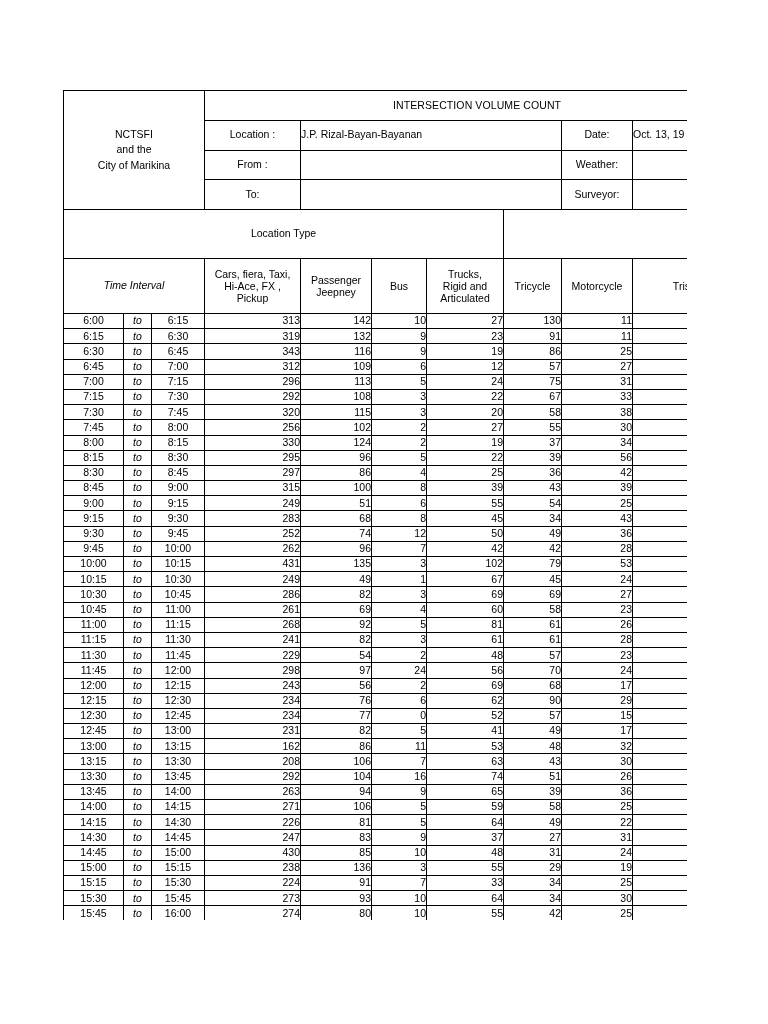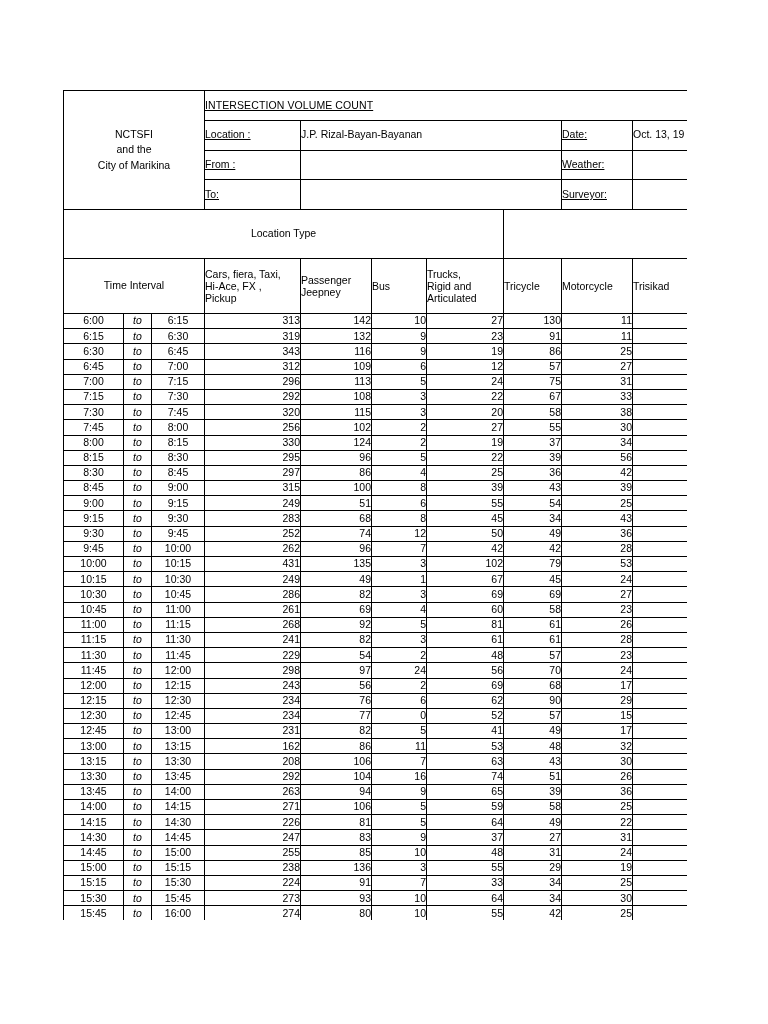--- a/index.html
+++ b/index.html
@@ -62,62 +62,62 @@
     padding: 2px 0 0 3px;
     vertical-align: top;
     text-align: center;
     height: 118px;
   }
 
   
   .title-band {
     font-weight: bold;
     font-size: 11.5px;
-    text-align: left;
+    text-align: center;
     padding: 1px 0 1px 3px;
     height: 14px;
     letter-spacing: 0.1px;
-    text-decoration: underline;
   }
 
   .meta-lbl {
-    text-align: left;
+    text-align: center;
     padding: 1px 0 1px 3px;
     height: 14px;
     font-size: 10.5px;
-    text-decoration: underline;
   }
   .meta-val {
     text-align: left;
     padding: 1px 0 1px 3px;
     height: 14px;
     font-size: 10.5px;
     white-space: nowrap;
     overflow: hidden;
   }
 
   
   .veh-type {
     text-align: center;
     height: 48px;
     font-size: 10.5px;
   }
 
   
   .colhead {
+    text-align: center;
     height: 54px;
     padding: 1px 2px;
     font-size: 10.5px;
     line-height: 1.15;
     margin-left: 8px;
   }
   .colhead-ti {
     text-align: center;
     height: 54px;
     font-size: 10.5px;
+    font-style: italic;
   }
 
   
   .ti-a, .ti-b {
     text-align: center;
     height: 14.2px;
     padding: 0 2px;
     font-size: 10.5px;
   }
   .ti-to {
@@ -625,21 +625,21 @@
           <td class="num">9</td>
           <td class="num">37</td>
           <td class="num">27</td>
           <td class="num">31</td>
           <td class="num">2</td>
         </tr>
         <tr>
           <td class="ti-a">14:45</td>
           <td class="ti-to">to</td>
           <td class="ti-b">15:00</td>
-          <td class="num">255</td>
+          <td class="num">430</td>
           <td class="num">85</td>
           <td class="num">10</td>
           <td class="num">48</td>
           <td class="num">31</td>
           <td class="num">24</td>
           <td class="num">4</td>
         </tr>
         <tr>
           <td class="ti-a">15:00</td>
           <td class="ti-to">to</td>

